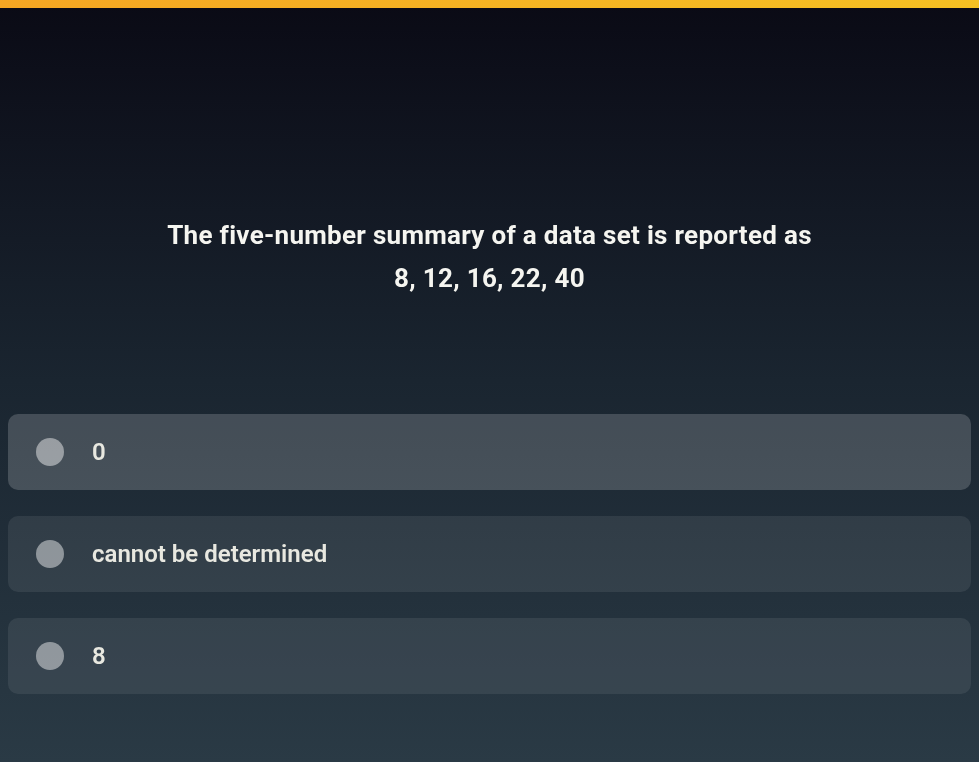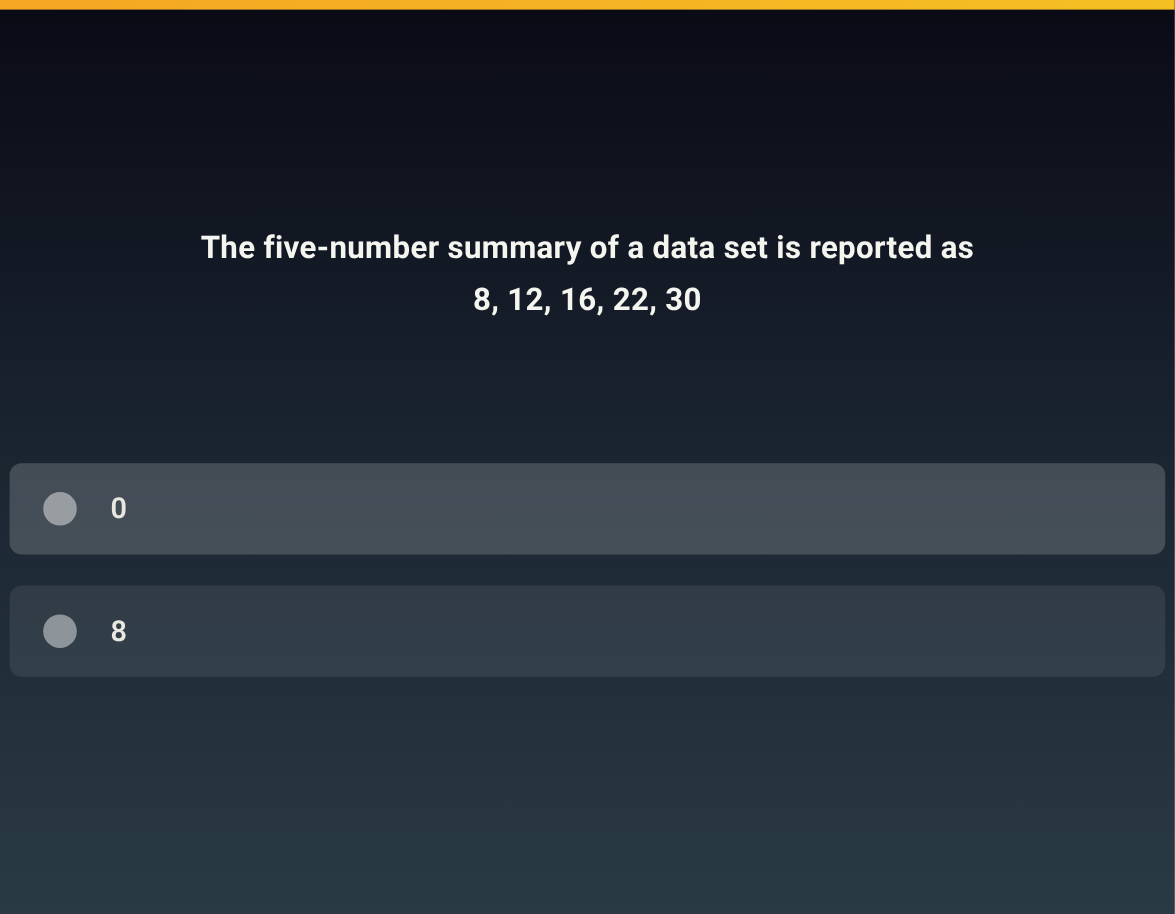--- a/index.html
+++ b/index.html
@@ -31,20 +31,21 @@
     .question-text {
       color: #f5f5f0;
       font-size: 26px;
       font-weight: 700;
       line-height: 1.5;
       letter-spacing: 0.3px;
     }
     
     .question-line {
       margin-bottom: 4px;
+      margin-top: 28px;
     }
     
     .question-line2 {
       margin-bottom: 36px;
     }
     
     .answer-options {
       display: flex;
       flex-direction: column;
       gap: 26px;
@@ -81,26 +82,30 @@
     }
   </style>
 </head>
 <body>
 
 <div class="top-bar"></div>
 
 <div class="question-area">
   <div class="question-text">
     <div class="question-line">The five-number summary of a data set is reported as</div>
-    <div class="question-line2">8, 12, 16, 22, 30</div>
+    <div class="question-line2">8, 12, 16, 22, 40</div>
   </div>
 </div>
 
 <div class="answer-options">
   <div class="option selected">
     <div class="radio"></div>
     <span class="option-label">0</span>
   </div>
   <div class="option">
     <div class="radio"></div>
+    <span class="option-label">cannot be determined</span>
+  </div>
+  <div class="option">
+    <div class="radio"></div>
     <span class="option-label">8</span>
   </div>
 </div>
 
 </body></html>

